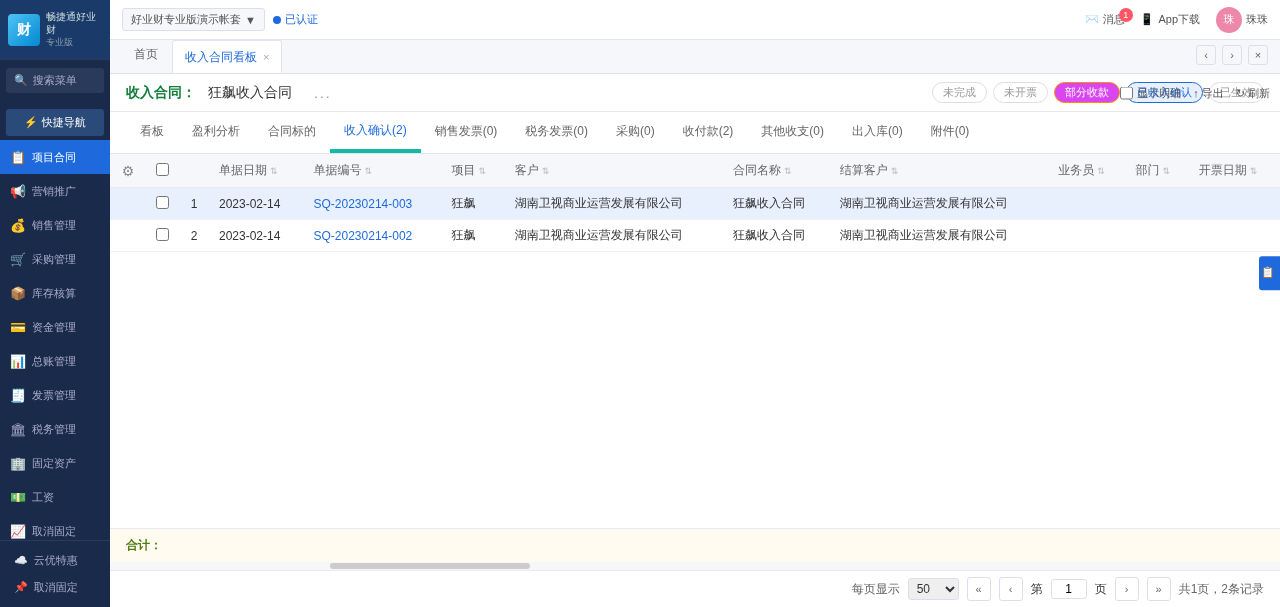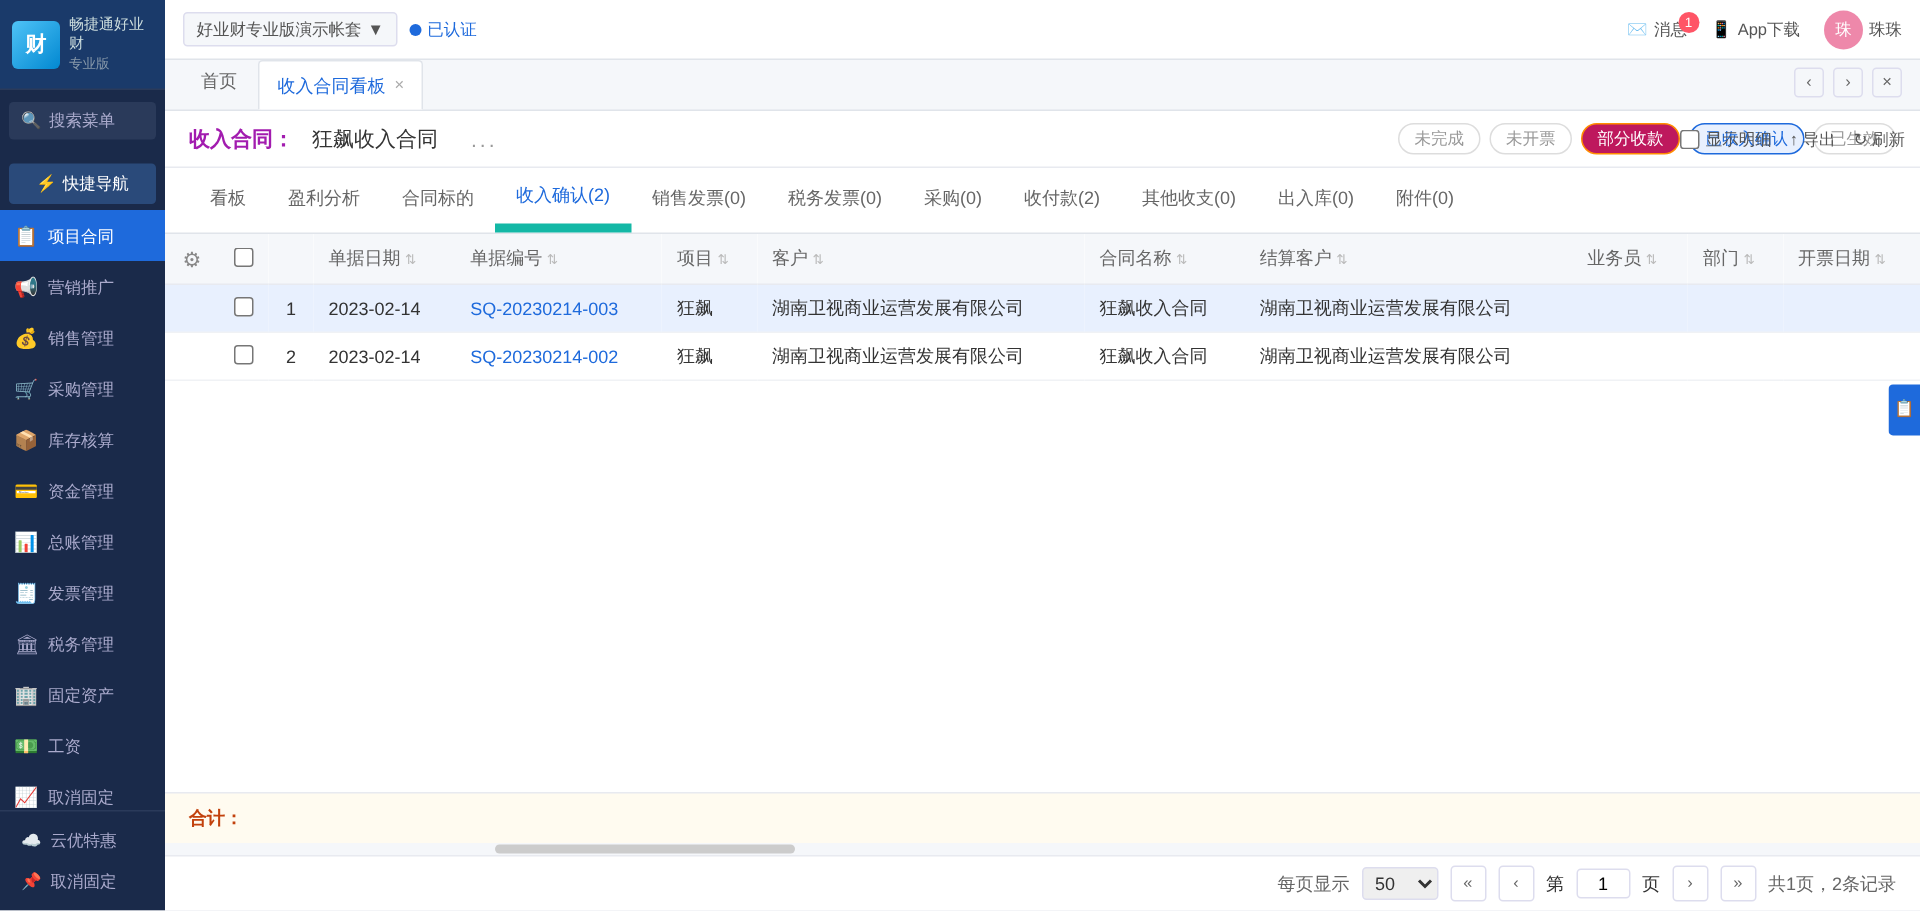--- a/index.html
+++ b/index.html
@@ -48,45 +48,45 @@
     .tab-nav { margin-left: auto; display: flex; align-items: center; gap: 6px; padding-bottom: 4px; }
     .tab-nav-btn { background: none; border: 1px solid #dde; border-radius: 3px; width: 20px; height: 20px; cursor: pointer; display: flex; align-items: center; justify-content: center; font-size: 11px; color: #666; }
 
     
     .content { flex: 1; background: #f5f7fa; overflow: hidden; display: flex; flex-direction: column; }
 
     
     .contract-header { background: #fff; padding: 8px 16px; border-bottom: 1px solid #e8eaf0; display: flex; align-items: center; gap: 12px; flex-shrink: 0; }
     .status-pills { display: flex; gap: 6px; margin-left: auto; }
     .pill { padding: 2px 10px; border-radius: 12px; font-size: 11px; border: 1px solid #ddd; color: #999; cursor: pointer; }
-    .pill.active { background: #be185d; color: #fff; border-color: #ff8c00; }
+    .pill.active { background: #d946ef; color: #fff; border-color: #ff8c00; }
     .pill.blue { border-color: #1e6adc; color: #1e6adc; background: #e8f0fe; }
     .more-btn { color: #999; cursor: pointer; font-size: 14px; letter-spacing: 2px; }
 
     
     .subtabs { background: #fff; border-bottom: 1px solid #e0e4ea; padding: 0 16px; display: flex; align-items: center; flex-shrink: 0; }
     .subtab { padding: 10px 14px; font-size: 12px; color: #666; cursor: pointer; border-bottom: 2px solid transparent; white-space: nowrap; }
-    .subtab.active { color: #1e6adc; border-bottom: 6px solid #14b8a6; }
+    .subtab.active { color: #1e6adc; border-bottom: 4px solid #14b8a6; }
 
     
     .table-area { flex: 1; background: #fff; overflow: auto; }
     .data-table { width: 100%; border-collapse: collapse; font-size: 12px; }
     .data-table thead tr { background: #f5f7fa; }
     .data-table th { padding: 8px 10px; text-align: left; color: #666; font-weight: normal; border-bottom: 1px solid #e8eaf0; white-space: nowrap; position: relative; }
     .data-table td { padding: 7px 10px; border-bottom: 1px solid #f0f2f5; color: #333; white-space: nowrap; }
     .data-table tbody tr.selected { background: #e8f0fe; }
     .th-sort { display: flex; align-items: center; gap: 3px; }
     .sort-icon { color: #bbb; font-size: 9px; }
     .row-num { color: #999; text-align: center; }
     .checkbox { width: 13px; height: 13px; border: 1px solid #bbb; border-radius: 2px; cursor: pointer; }
     .link { color: #1e6adc; cursor: pointer; text-decoration: none; }
     .settings-icon { color: #888; cursor: pointer; font-size: 14px; }
 
     
-    .total-bar { background: #fffbf0; border-top: 1px solid #e8eaf0; padding: 8px 16px; font-size: 12px; color: #c2410c; display: flex; align-items: center; flex-shrink: 0; }
+    .total-bar { background: #fffbf0; border-top: 1px solid #e8eaf0; padding: 8px 16px; font-size: 12px; color: #4d7c0f; display: flex; align-items: center; flex-shrink: 0; }
     .total-label { font-weight: bold; }
 
     
     .scroll-hint { height: 8px; background: #f5f7fa; position: relative; }
     .scroll-thumb { position: absolute; left: 220px; width: 200px; height: 6px; background: #ccc; border-radius: 3px; top: 1px; }
 
     
     .pagination { background: #fff; border-top: 1px solid #e8eaf0; padding: 6px 16px; display: flex; align-items: center; justify-content: flex-end; gap: 8px; flex-shrink: 0; font-size: 12px; }
     .page-size-label { color: #666; }
     .page-size-select { border: 1px solid #dde; border-radius: 3px; padding: 2px 4px; font-size: 12px; color: #333; }
@@ -222,21 +222,21 @@
     <div class="tab-nav">
       <button class="tab-nav-btn">‹</button>
       <button class="tab-nav-btn">›</button>
       <button class="tab-nav-btn">×</button>
     </div>
   </div>
 
   <div class="content">
 
     <div class="contract-header" style="position:relative;">
-      <span style="font-size:14px;font-weight:bold;color:#a21caf;">收入合同：</span>
+      <span style="font-size:14px;font-weight:bold;color:#15803d;">收入合同：</span>
       <span style="font-size:14px;color:#333;">狂飙收入合同</span>
       <span class="more-btn" style="margin-left:10px;">...</span>
       <div class="status-pills">
         <span class="pill">未完成</span>
         <span class="pill">未开票</span>
         <span class="pill active">部分收款</span>
         <span class="pill blue">已收入确认</span>
         <span class="pill">已生效</span>
       </div>
       <div style="position:absolute;right:10px;top:50%;transform:translateY(-50%);display:flex;align-items:center;gap:12px;">

